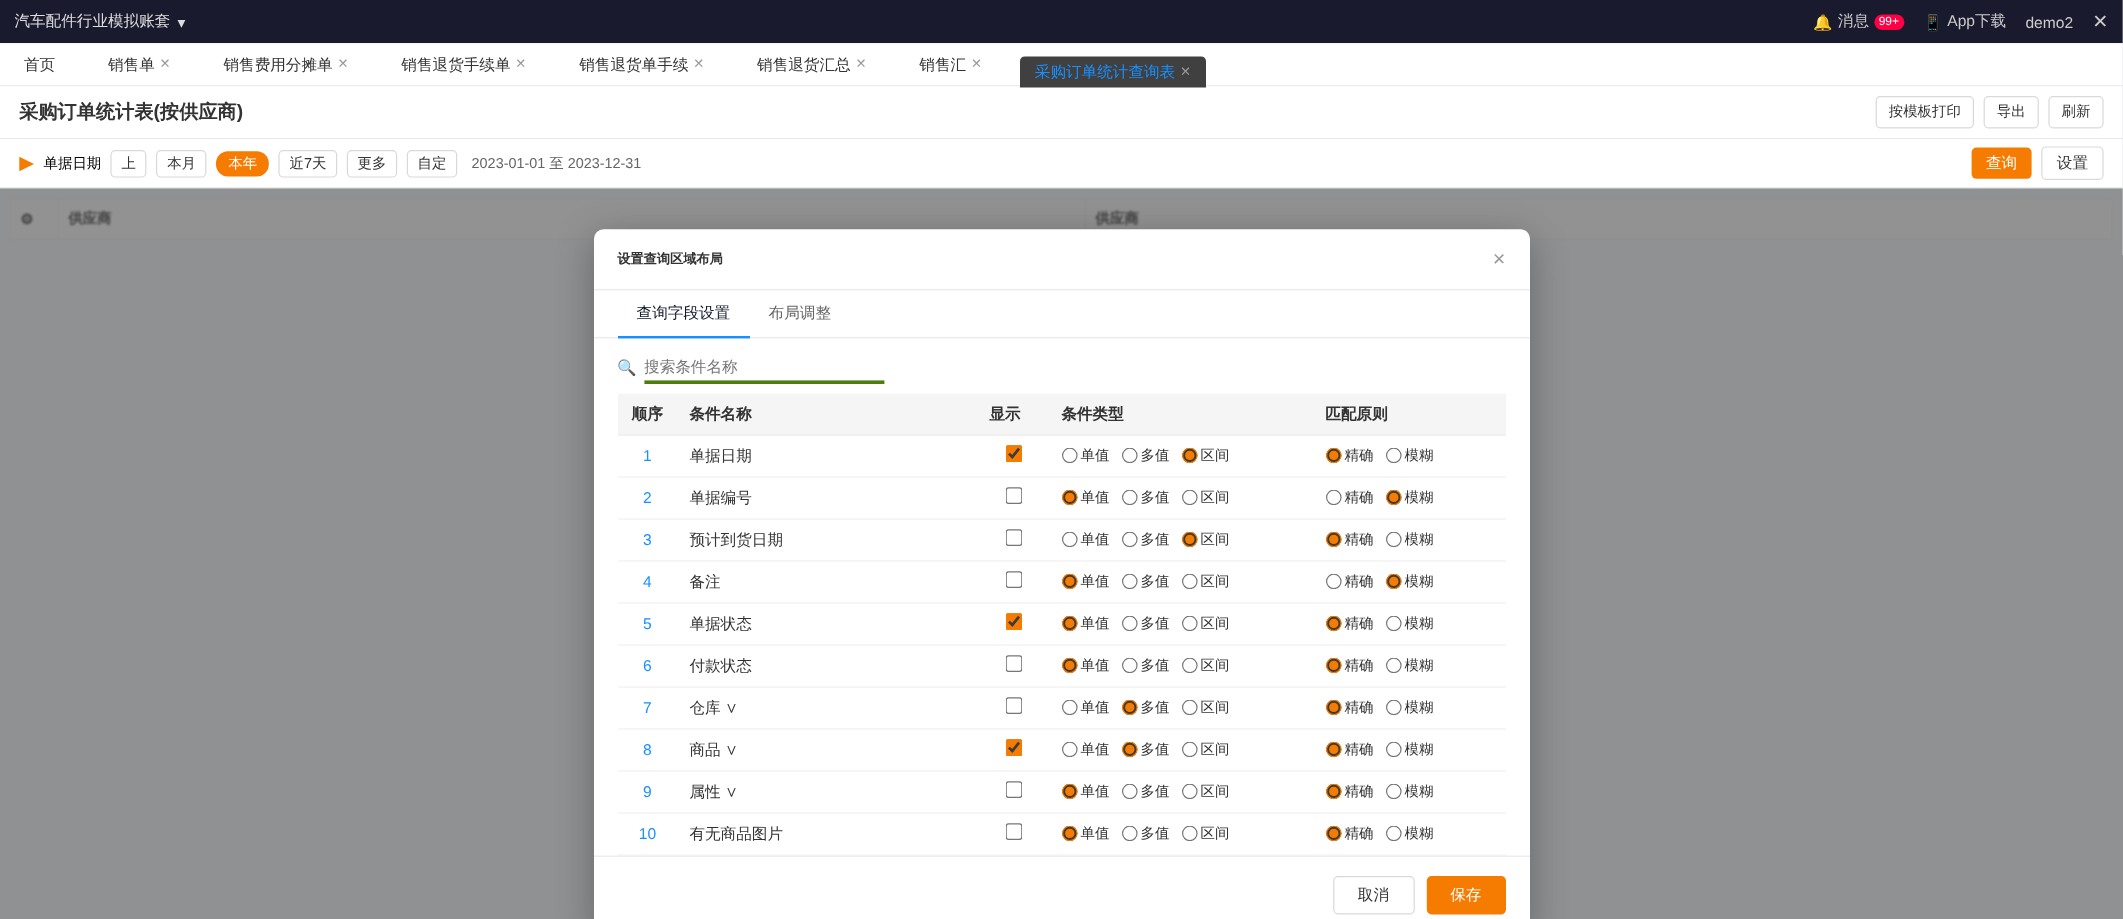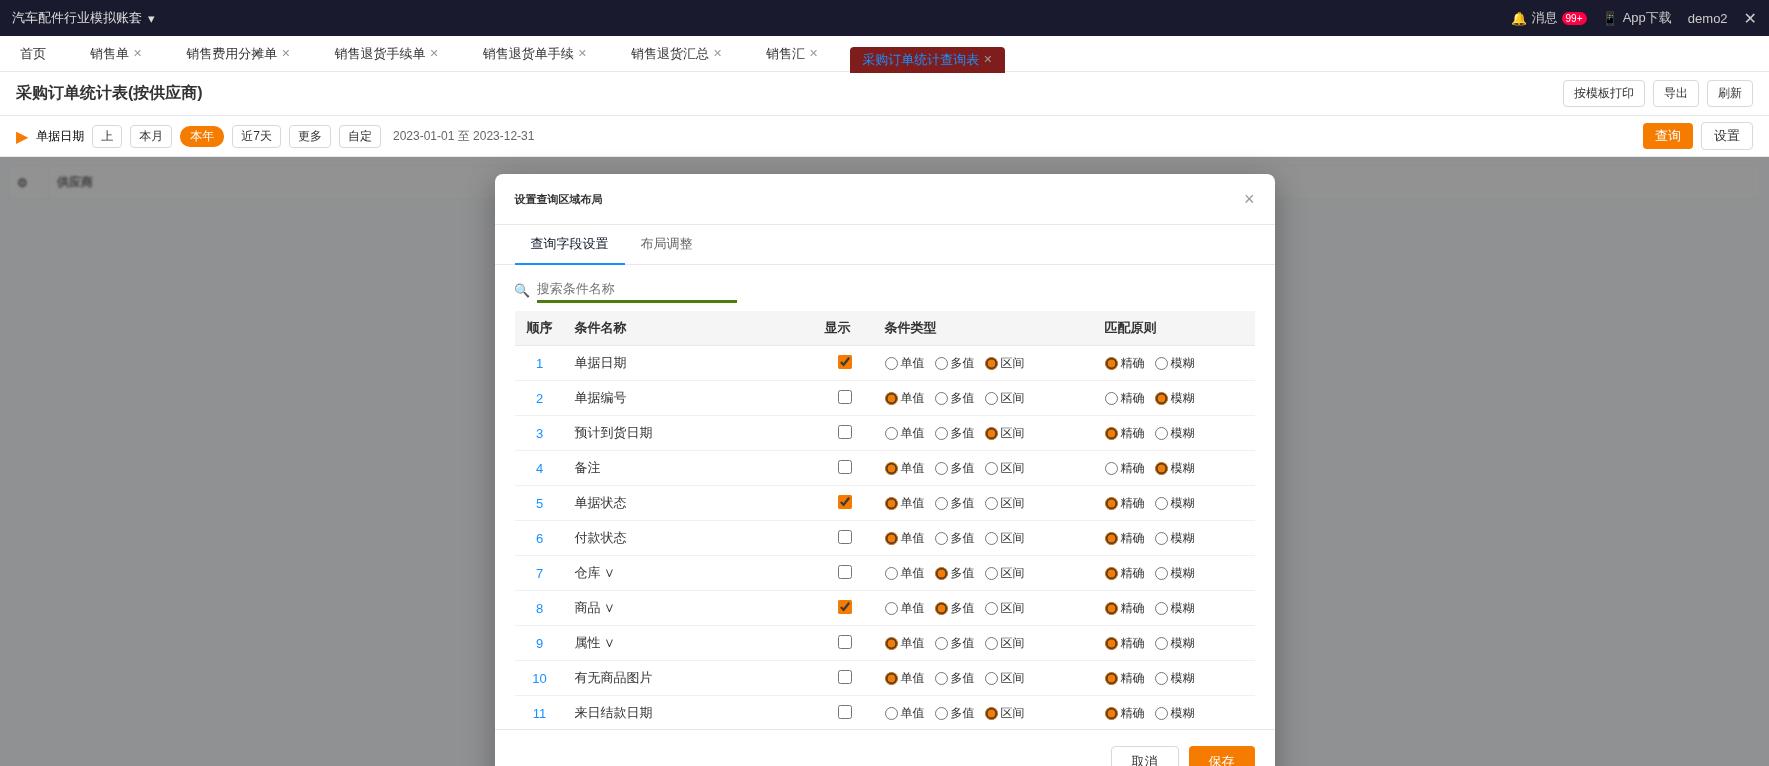--- a/index.html
+++ b/index.html
@@ -32,21 +32,21 @@
     }
     .tab-item {
       padding: 4px 12px;
       border-radius: 4px 4px 0 0;
       font-size: 13px;
       cursor: pointer;
       color: #333;
       display: flex; align-items: center; gap: 4px;
     }
     .tab-item.active {
-      background: #7f1d1d;
+      background: #404040;
       color: #1890ff;
       margin-top: 12px;
     }
     .tab-item .tab-close { font-size: 11px; color: #999; }
 
     
     .page-header {
       background: #fff;
       padding: 8px 16px;
       display: flex;
@@ -514,38 +514,20 @@
                     <label class="radio-item"><input type="radio" name="type-9" style="">区间</label>
                   </div>
                 </td>
                 <td>
                   <div class="radio-group">
                     <label class="radio-item"><input type="radio" name="match-9" checked="" style="">精确</label>
                     <label class="radio-item"><input type="radio" name="match-9" style="">模糊</label>
                   </div>
                 </td>
               </tr>
-              <tr>
-                <td class="row-num">11</td>
-                <td>来日结款日期</td>
-                <td style="text-align: center;"><input type="checkbox" class="cb" style=""></td>
-                <td>
-                  <div class="radio-group">
-                    <label class="radio-item"><input type="radio" name="type-10" style="">单值</label>
-                    <label class="radio-item"><input type="radio" name="type-10" style="">多值</label>
-                    <label class="radio-item"><input type="radio" name="type-10" checked="" style="">区间</label>
-                  </div>
-                </td>
-                <td>
-                  <div class="radio-group">
-                    <label class="radio-item"><input type="radio" name="match-10" checked="" style="">精确</label>
-                    <label class="radio-item"><input type="radio" name="match-10" style="">模糊</label>
-                  </div>
-                </td>
-              </tr>
             </tbody>
         </table>
       </div>
 
       <div class="modal-footer">
         <button class="btn-cancel">取消</button>
         <button class="btn-save">保存</button>
       </div>
     </div>
   </div>

